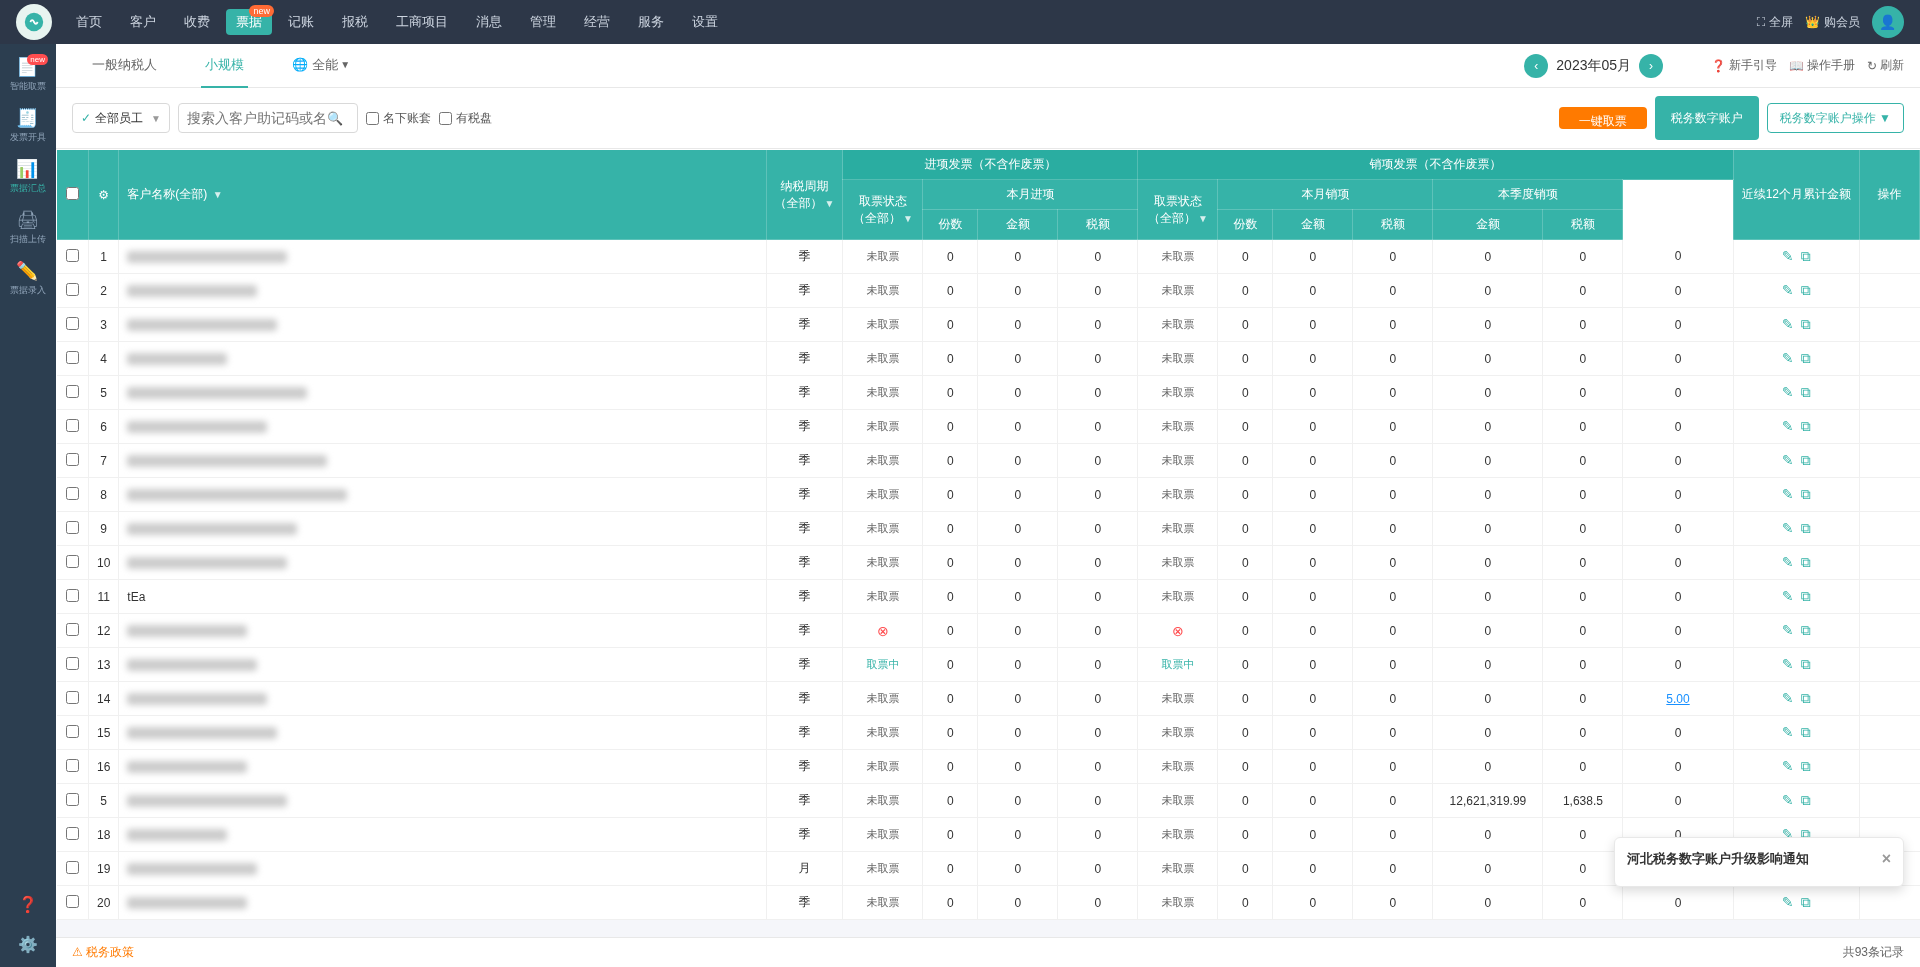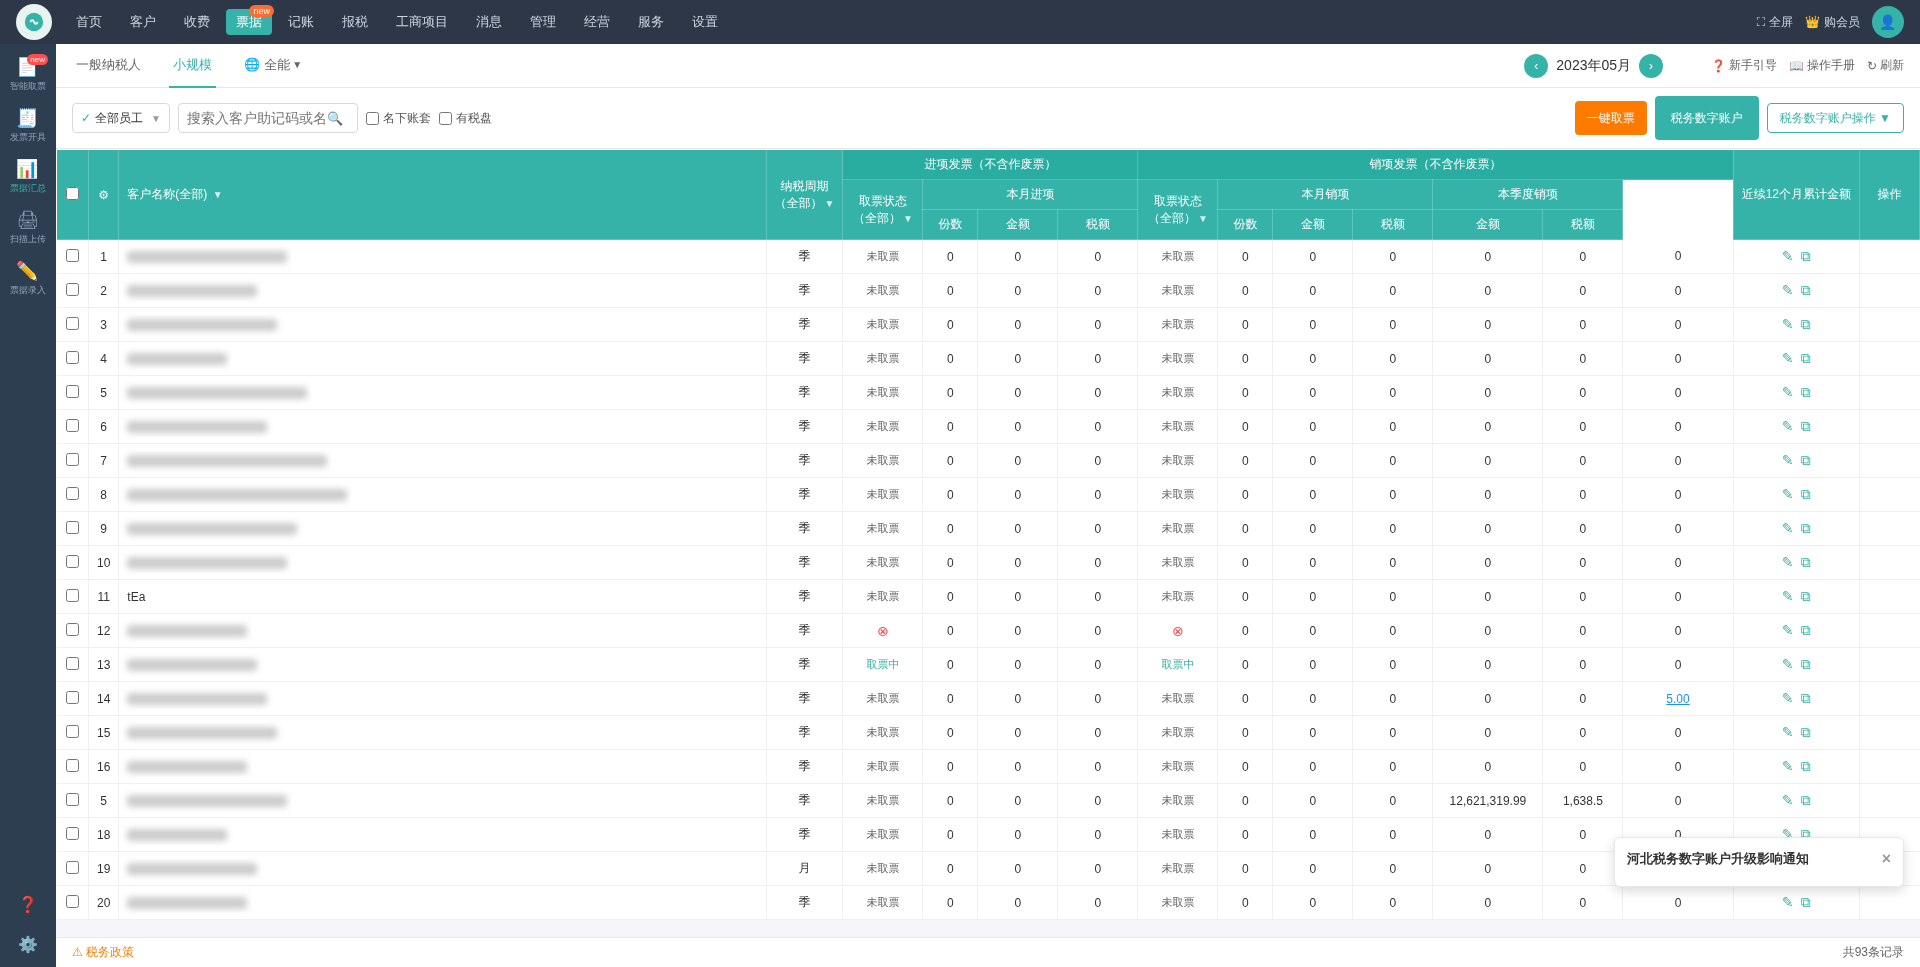--- a/index.html
+++ b/index.html
@@ -25,38 +25,38 @@
     .sidebar-item { width: 48px; padding: 6px 4px; display: flex; flex-direction: column; align-items: center; gap: 2px; cursor: pointer; border-radius: 6px; color: #8fa3b8; font-size: 10px; text-align: center; position: relative; }
     .sidebar-item.active { color: #36b3a8; }
     .sidebar-icon { font-size: 18px; line-height: 1; }
     .sidebar-badge { position: absolute; top: 2px; right: 4px; background: #ff4d4f; color: #fff; font-size: 8px; padding: 1px 3px; border-radius: 6px; }
 
     
     .content { flex: 1; display: flex; flex-direction: column; background: #f5f6fa; overflow: hidden; }
 
     
     .sub-tabs { background: #fff; padding: 0 16px; display: flex; align-items: center; border-bottom: 1px solid #e8e8e8; height: 44px; gap: 24px; }
-    .sub-tab { padding: 0 4px; height: 44px; display: flex; align-items: center; cursor: pointer; color: #666; font-size: 13px; border-bottom: 2px solid transparent; }
+    .sub-tab { padding: 0 4px; height: 44px; display: flex; align-items: center; cursor: pointer; color: #666; font-size: 13px; border-bottom: 2px solid transparent; margin-left: 16px; }
     .sub-tab.active { color: #36b3a8; border-bottom: 2px solid #36b3a8; font-weight: 500; }
     .sub-tab-icon { margin-right: 4px; }
     .date-nav { margin-left: auto; display: flex; align-items: center; gap: 8px; }
     .date-nav-btn { width: 24px; height: 24px; background: #36b3a8; border-radius: 50%; display: flex; align-items: center; justify-content: center; color: #fff; cursor: pointer; font-size: 12px; }
     .date-text { font-size: 14px; color: #333; font-weight: 500; }
     .top-actions { display: flex; align-items: center; gap: 12px; padding-left: 24px; }
     .top-action-link { color: #666; font-size: 12px; cursor: pointer; display: flex; align-items: center; gap: 3px; }
 
     
     .toolbar { background: #fff; padding: 8px 16px; display: flex; align-items: center; gap: 8px; border-bottom: 1px solid #e8e8e8; }
     .select-box { display: flex; align-items: center; border: 1px solid #d9d9d9; border-radius: 4px; padding: 4px 8px; font-size: 12px; cursor: pointer; background: #fff; height: 30px; gap: 4px; }
     .search-box { display: flex; align-items: center; border: 1px solid #d9d9d9; border-radius: 4px; padding: 4px 8px; font-size: 12px; background: #fff; height: 30px; width: 180px; }
     .search-box input { border: none; outline: none; font-size: 14px; width: 140px; background: transparent; }
     .search-icon-btn { color: #aaa; cursor: pointer; font-size: 13px; }
     .checkbox-label { display: flex; align-items: center; gap: 4px; font-size: 12px; color: #555; cursor: pointer; }
     .spacer { flex: 1; }
-    .btn-orange { background: #ff7a00; color: #fff; border: none; padding: 6px 12px; border-radius: 4px; font-size: 12px; cursor: pointer; height: 34px; }
+    .btn-orange { background: #ff7a00; color: #fff; border: none; padding: 6px 20px; border-radius: 4px; font-size: 12px; cursor: pointer; height: 22px; }
     .btn-teal { background: #36b3a8; color: #fff; border: none; padding: 6px 16px; border-radius: 4px; font-size: 12px; cursor: pointer; height: 44px; }
     .btn-teal-outline { background: #fff; color: #36b3a8; border: 1px solid #36b3a8; padding: 6px 12px; border-radius: 4px; font-size: 12px; cursor: pointer; height: 30px; display: flex; align-items: center; gap: 2px; }
 
     
     .table-wrap { flex: 1; overflow: auto; padding: 0; }
     table { width: 100%; border-collapse: collapse; background: #fff; }
     thead tr { background: #36b3a8; color: #fff; }
     thead tr th { padding: 6px 8px; font-weight: normal; font-size: 12px; border: 1px solid rgba(255,255,255,0.2); text-align: center; white-space: nowrap; }
     tbody tr { border-bottom: 1px solid #f0f0f0; }
     tbody td { padding: 6px 8px; font-size: 12px; text-align: center; border-right: 1px solid #f0f0f0; color: #333; }

